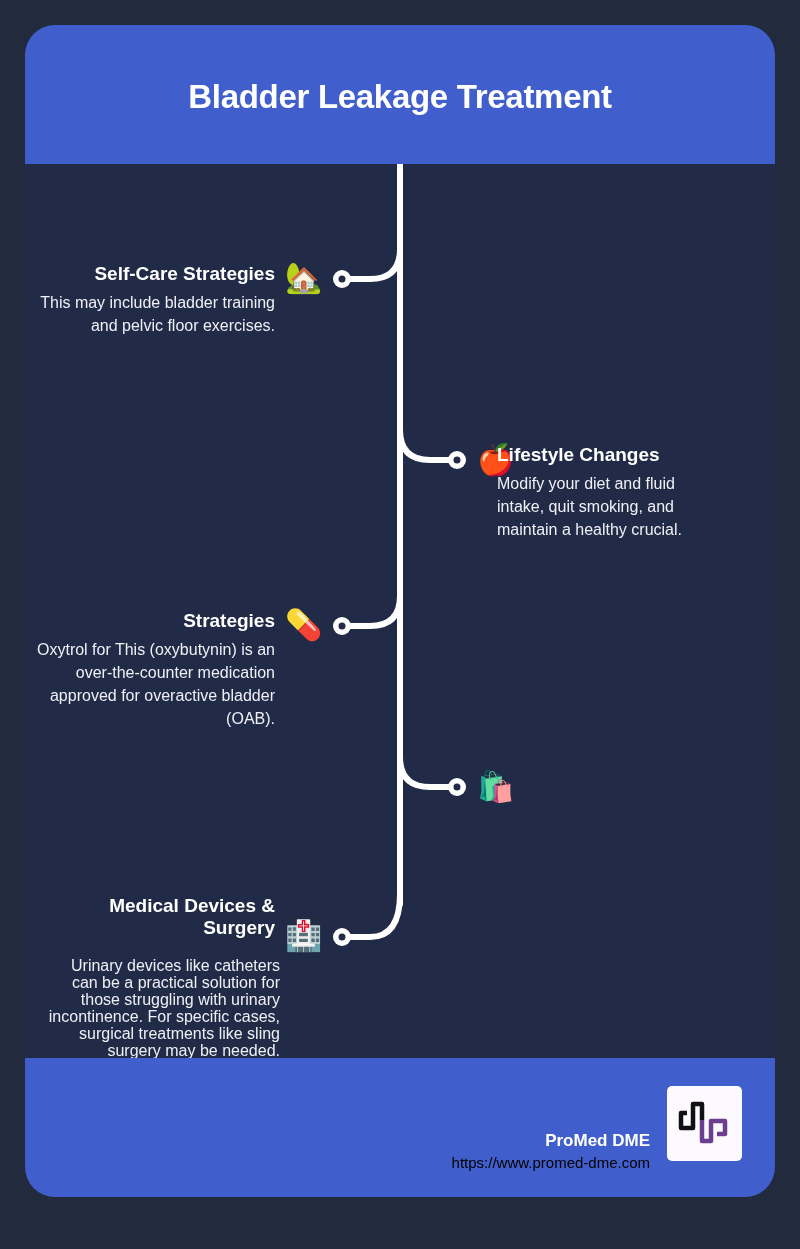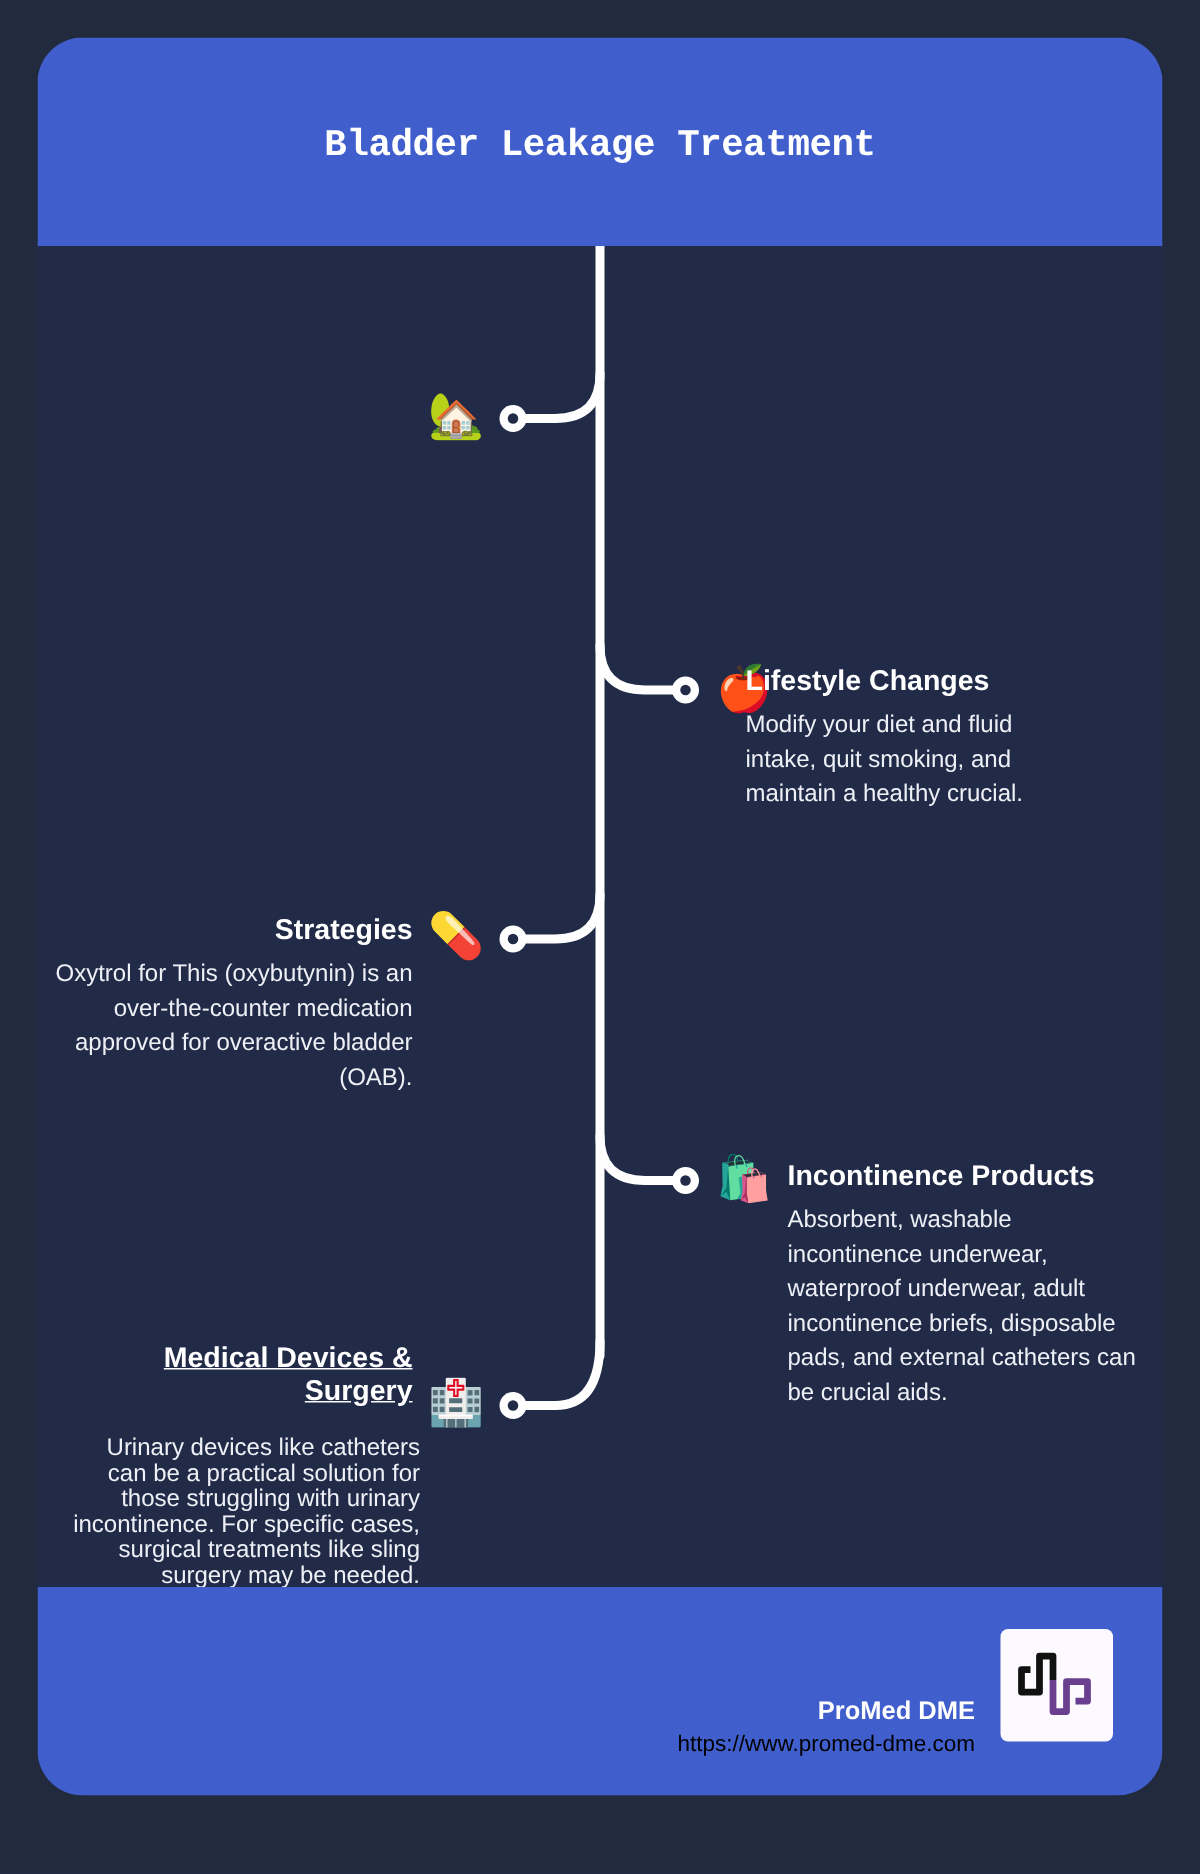--- a/index.html
+++ b/index.html
@@ -19,24 +19,24 @@
   }
   .header {
     position: absolute; left: 0; top: 0;
     width: 750px; height: 139px;
     background: #405fcd;
     display: flex; align-items: center; justify-content: center;
   }
   .header h1 {
     margin: 0;
     color: #ffffff;
-    font-size: 25px;
+    font-size: 33px;
     font-weight: bold;
     letter-spacing: -0.3px;
-    position: relative; top: 2px; font-family: Liberation Mono, monospace;
+    position: relative; top: 2px;
   }
   .body {
     position: absolute; left: 0; top: 139px;
     width: 750px; height: 894px;
   }
   svg.timeline {
     position: absolute; left: 0; top: 0;
     width: 750px; height: 894px;
   }
   .item {
@@ -122,42 +122,42 @@
       <g fill="#212b48">
         <circle cx="317" cy="115" r="3.5"></circle>
         <circle cx="432" cy="296" r="3.5"></circle>
         <circle cx="317" cy="462" r="3.5"></circle>
         <circle cx="432" cy="623" r="3.5"></circle>
         <circle cx="317" cy="773" r="3.5"></circle>
       </g>
     </svg>
 
     <div class="emoji" style="left:259px; top:96px;">🏡</div>
+    <div class="item left" style="right:500px; top:99px; width:240px;">
+      <div class="title">Self-Care Strategies</div>
+      <div class="desc">This may include bladder training and pelvic floor exercises.</div>
+    </div>
 
     <div class="emoji" style="left:451px; top:278px;">🍎</div>
     <div class="item right" style="left:472px; top:280px; width:215px;">
       <div class="title">Lifestyle Changes</div>
       <div class="desc">Modify your diet and fluid intake, quit smoking, and maintain a healthy crucial.</div>
     </div>
 
     <div class="emoji" style="left:259px; top:443px;">💊</div>
     <div class="item left" style="right:500px; top:446px; width:245px;">
       <div class="title">Strategies</div>
       <div class="desc">Oxytrol for This (oxybutynin) is an over-the-counter medication approved for overactive bladder (OAB).</div>
     </div>
 
     <div class="emoji" style="left:451px; top:605px;">🛍️</div>
-    <div class="item right" style="left:500px; top:610px; width:240px;">
-      <div class="title">Incontinence Products</div>
-      <div class="desc">Absorbent, washable incontinence underwear, waterproof underwear, adult incontinence briefs, disposable pads, and external catheters can be crucial aids.</div>
-    </div>
 
     <div class="emoji" style="left:259px; top:754px;">🏥</div>
     <div class="item left" style="right:500px; top:731px; width:230px;">
-      <div class="title" style="width:200px; margin-left:30px;text-decoration:underline;">Medical Devices &amp; Surgery</div>
+      <div class="title" style="width:200px; margin-left:30px;">Medical Devices &amp; Surgery</div>
       <div class="desc" style="line-height:17px; margin-top:18px; width:235px;">Urinary devices like catheters can be a practical solution for those struggling with urinary incontinence. For specific cases, surgical treatments like sling surgery may be needed.</div>
     </div>
   </div>
 
   <div class="footer">
     <div class="brand">
       <div class="name">ProMed DME</div>
       <div class="url">https://www.promed-dme.com</div>
     </div>
     <div class="logo">

